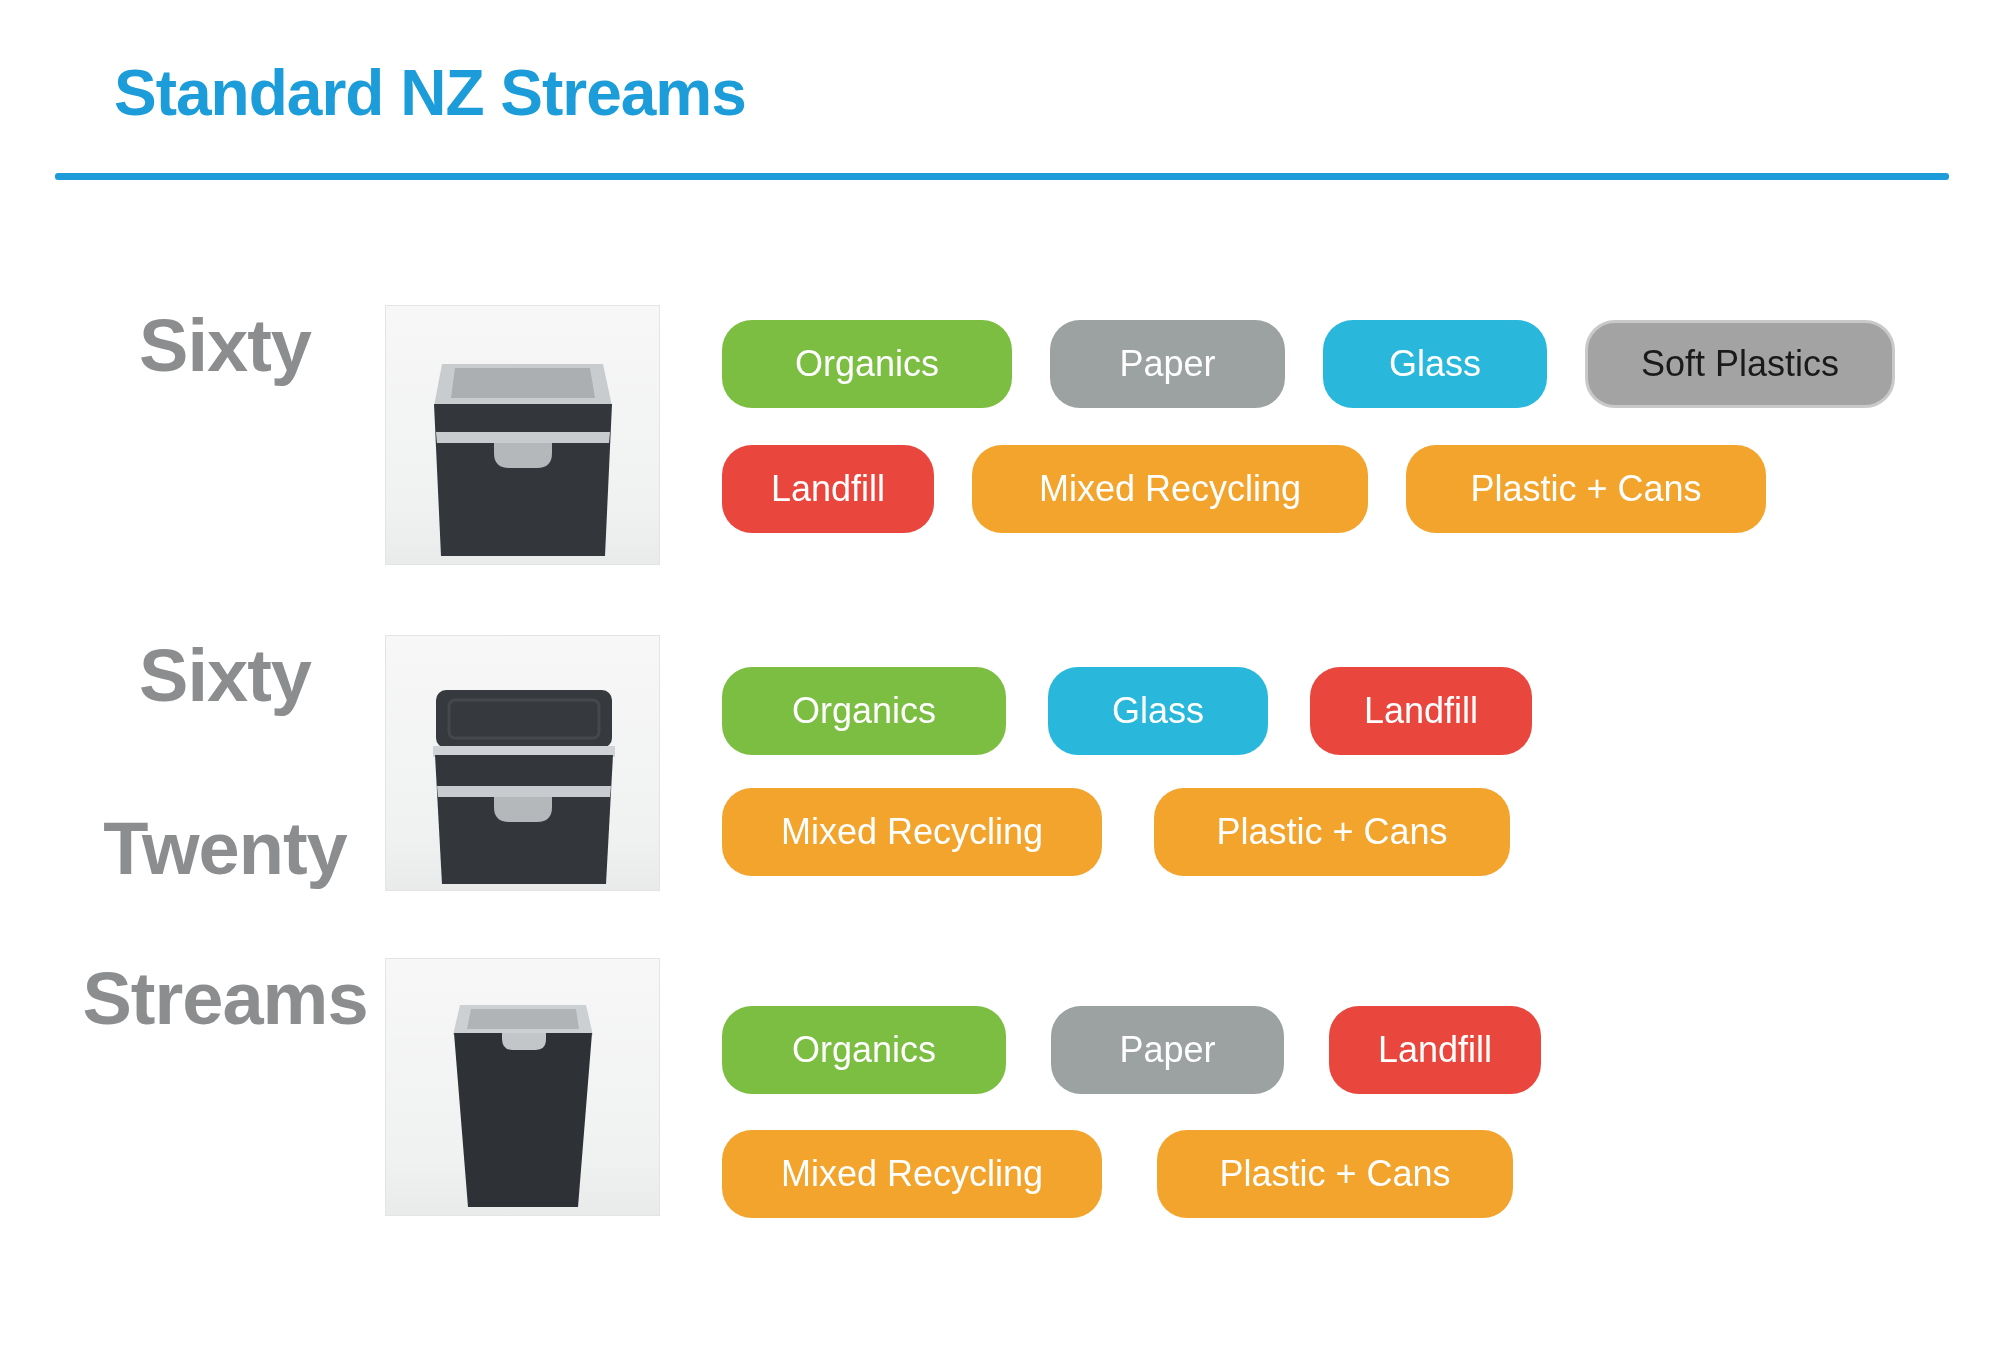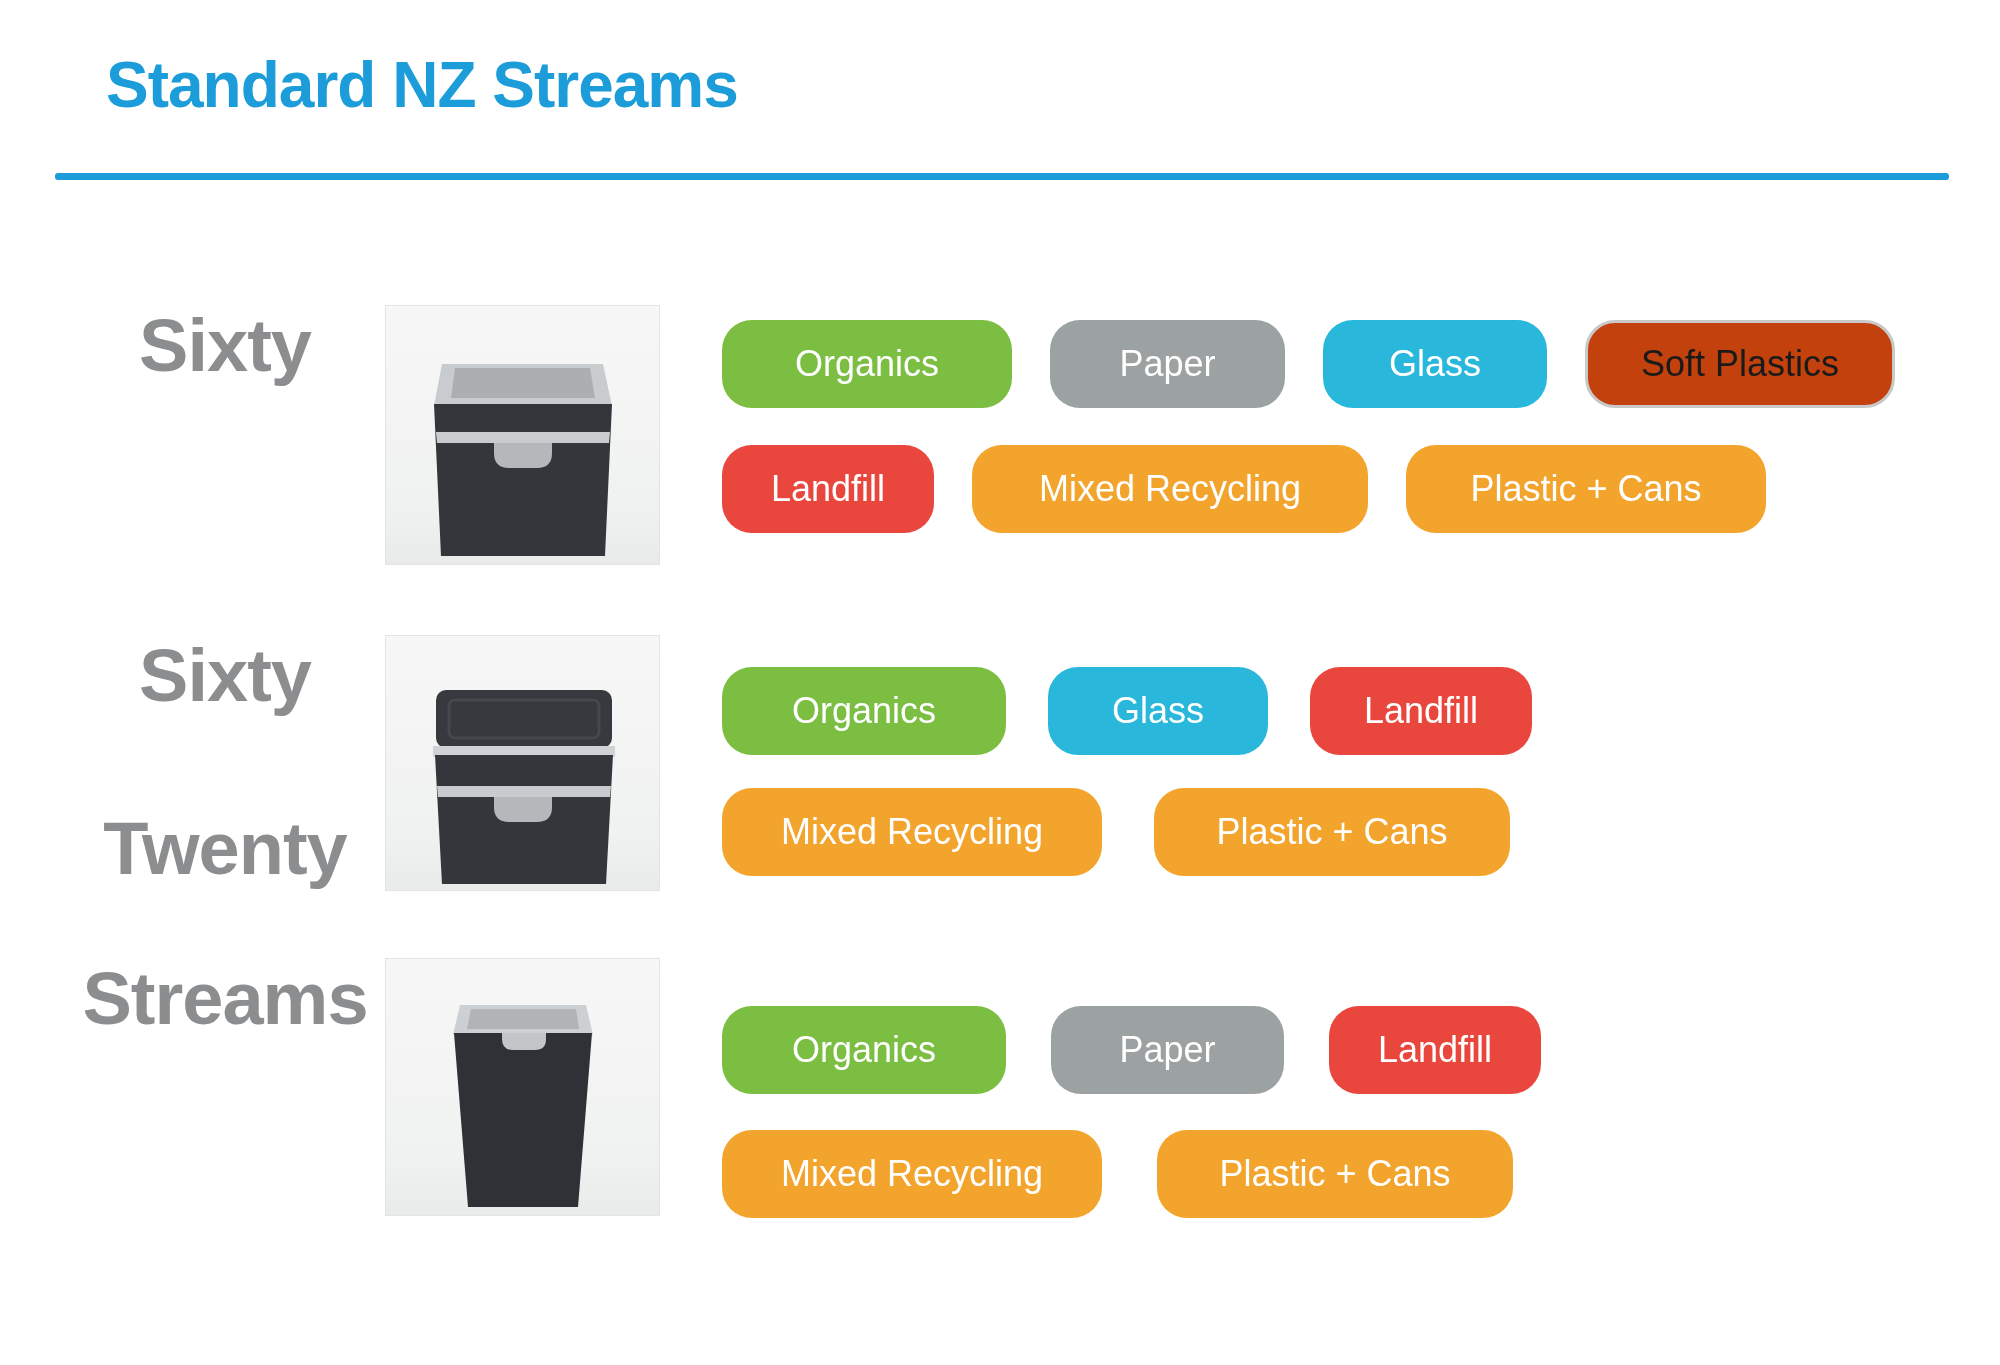--- a/index.html
+++ b/index.html
@@ -1,20 +1,20 @@
 <!DOCTYPE html>
 <html><head>
 <meta charset="utf-8">
 <style>
   html,body { margin:0; padding:0; background:#ffffff; }
   body { font-family:"Liberation Sans", sans-serif; }
   .canvas { position:relative; width:2000px; height:1365px; background:#ffffff; overflow:hidden; }
 
   .title {
-    position:absolute; left:98px; top:40px; margin:8px;
+    position:absolute; left:98px; top:40px; margin:16px;
     font-size:64px; font-weight:700; letter-spacing:-1px;
   }
   .divider { position:absolute; left:55px; top:173px; width:1894px; height:7px; border-radius:3px; }
 
   .row { position:absolute; left:0; width:2000px; }
   #row-1 { top:305px; height:260px; }
   #row-2 { top:635px; height:256px; }
   #row-3 { top:958px; height:258px; }
 
   .row-label {
@@ -59,21 +59,21 @@
         <polygon points="69,62 204,62 209,92 65,92" fill="#abafb2"></polygon>
         <polygon points="48,98 226,98 219,250 55,250" fill="#33373c"></polygon>
         <polygon points="50,126 224,126 223,137 51,137" fill="#c9ccce"></polygon>
         <path d="M108,137 h58 v10 q0,15 -15,15 h-28 q-15,0 -15,-15 z" fill="#b4b8bb"></path>
       </svg>
     </figure>
     <div class="badge-line" style="top:15px; gap:38px;">
       <div class="badge" style="width: 290px; background-color: rgb(123, 190, 66);">Organics</div>
       <div class="badge" style="width: 235px; background-color: rgb(156, 161, 162);">Paper</div>
       <div class="badge" style="width: 224px; background-color: rgb(41, 184, 219);">Glass</div>
-      <div class="badge outline" style="width: 310px; background-color: #c2410c; color: rgb(26, 26, 26); border-color: rgb(201, 201, 201);">Soft Plastics</div>
+      <div class="badge outline" style="width: 310px; background-color: #a3a3a3; color: rgb(26, 26, 26); border-color: rgb(201, 201, 201);">Soft Plastics</div>
     </div>
     <div class="badge-line" style="top:140px; gap:38px;">
       <div class="badge" style="width: 212px; background-color: rgb(233, 71, 61);">Landfill</div>
       <div class="badge" style="width: 396px; background-color: rgb(243, 164, 45);">Mixed Recycling</div>
       <div class="badge" style="width: 360px; background-color: rgb(243, 164, 45);">Plastic + Cans</div>
     </div>
   </section>
 
   <section class="row" id="row-2">
     <div class="row-label" style="color: rgb(139, 141, 143);">

